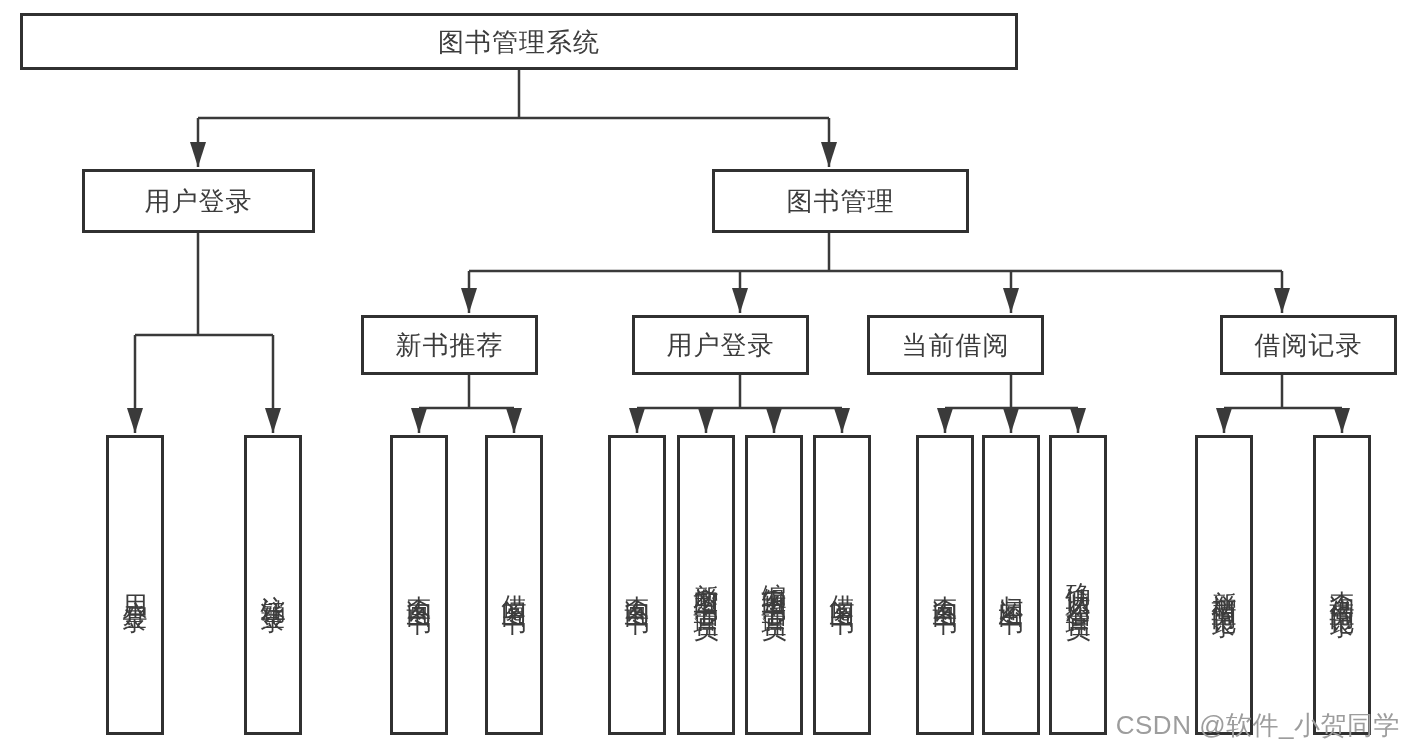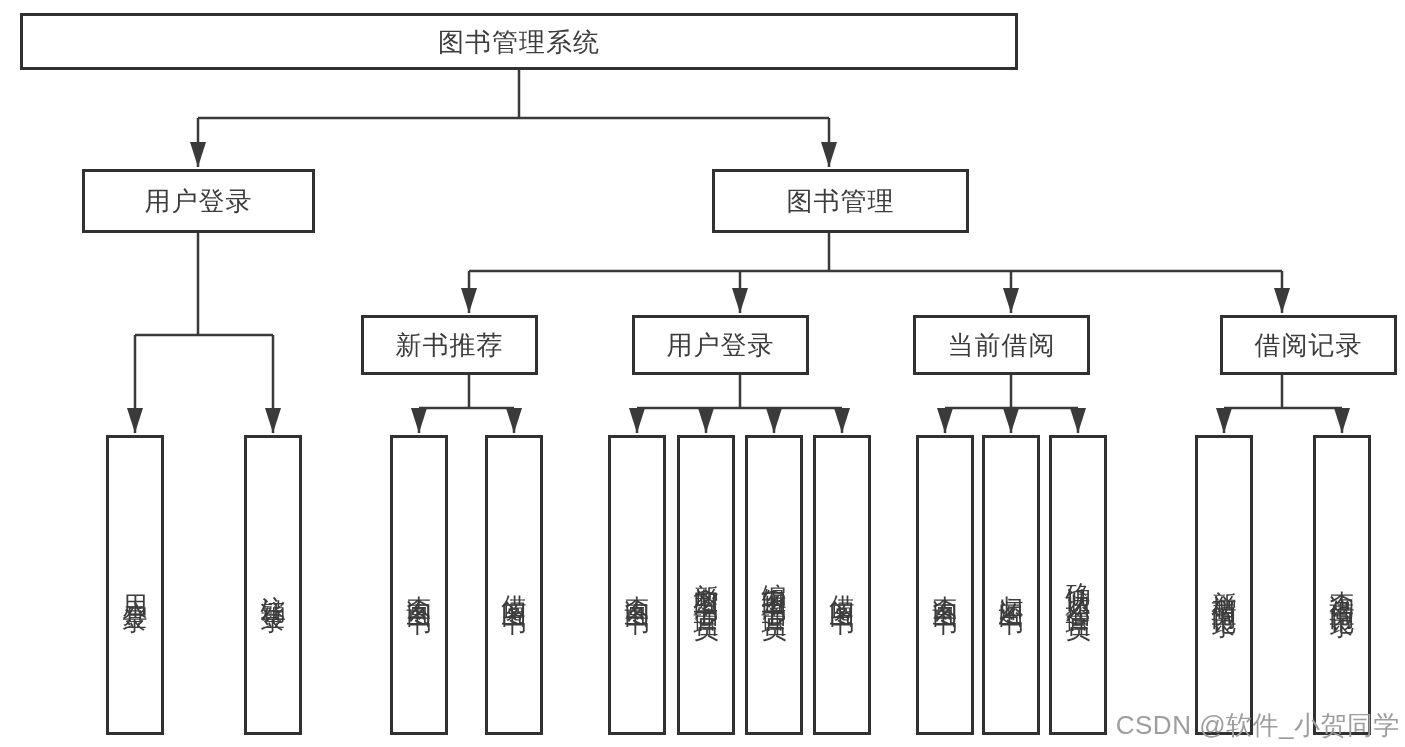--- a/index.html
+++ b/index.html
@@ -50,21 +50,21 @@
   }
   
   .n-root   { left: 20px;  top: 13px;  width: 998px; height: 57px; }
   
   .n-l2a    { left: 82px;  top: 169px; width: 233px; height: 64px; }
   .n-l2b    { left: 712px; top: 169px; width: 257px; height: 64px; }
   
   .n-l3     { top: 315px; height: 60px; width: 177px; }
   .n-l3-0   { left: 361px; }
   .n-l3-1   { left: 632px; }
-  .n-l3-2   { left: 913px; }
+  .n-l3-2   { left: 867px; }
   .n-l3-3   { left: 1174px; margin-left: 46px; }
   
   .leaf     { top: 435px; width: 58px; height: 300px; }
   .lf-a0 { left: 106px; }  .lf-a1 { left: 244px; }
   .lf-b0 { left: 390px; }  .lf-b1 { left: 485px; }
   .lf-c0 { left: 608px; }  .lf-c1 { left: 677px; }
   .lf-c2 { left: 745px; }  .lf-c3 { left: 813px; }
   .lf-d0 { left: 916px; }  .lf-d1 { left: 982px; }
   .lf-d2 { left: 1049px; }
   .lf-e0 { left: 1195px; } .lf-e1 { left: 1313px; }

